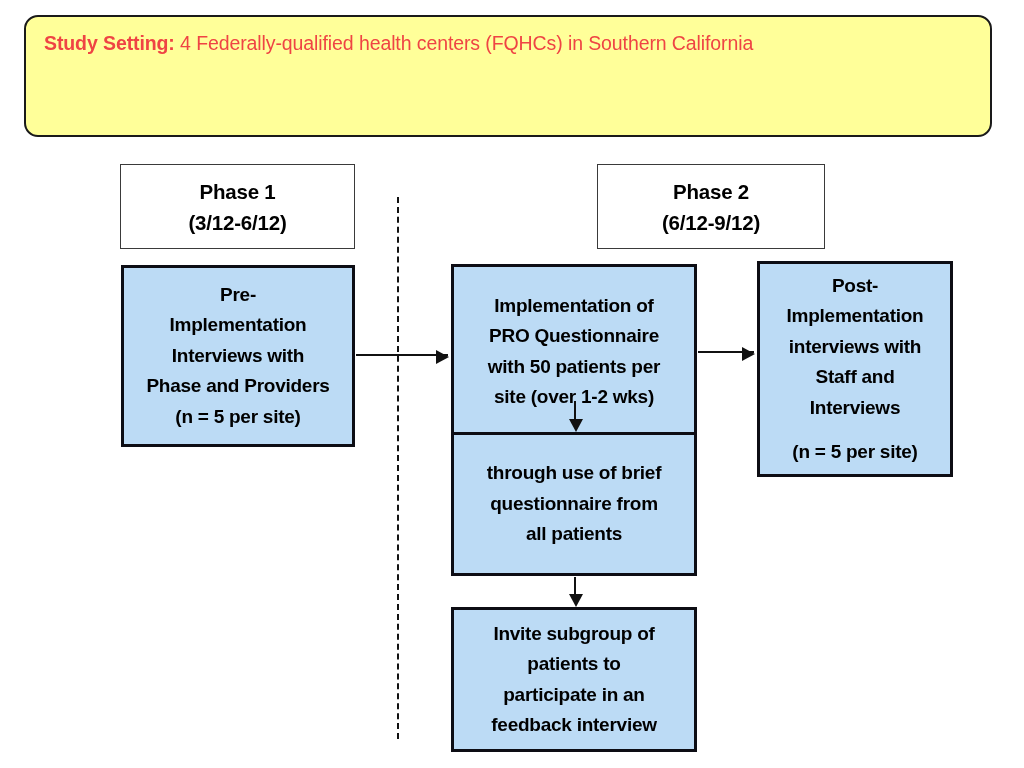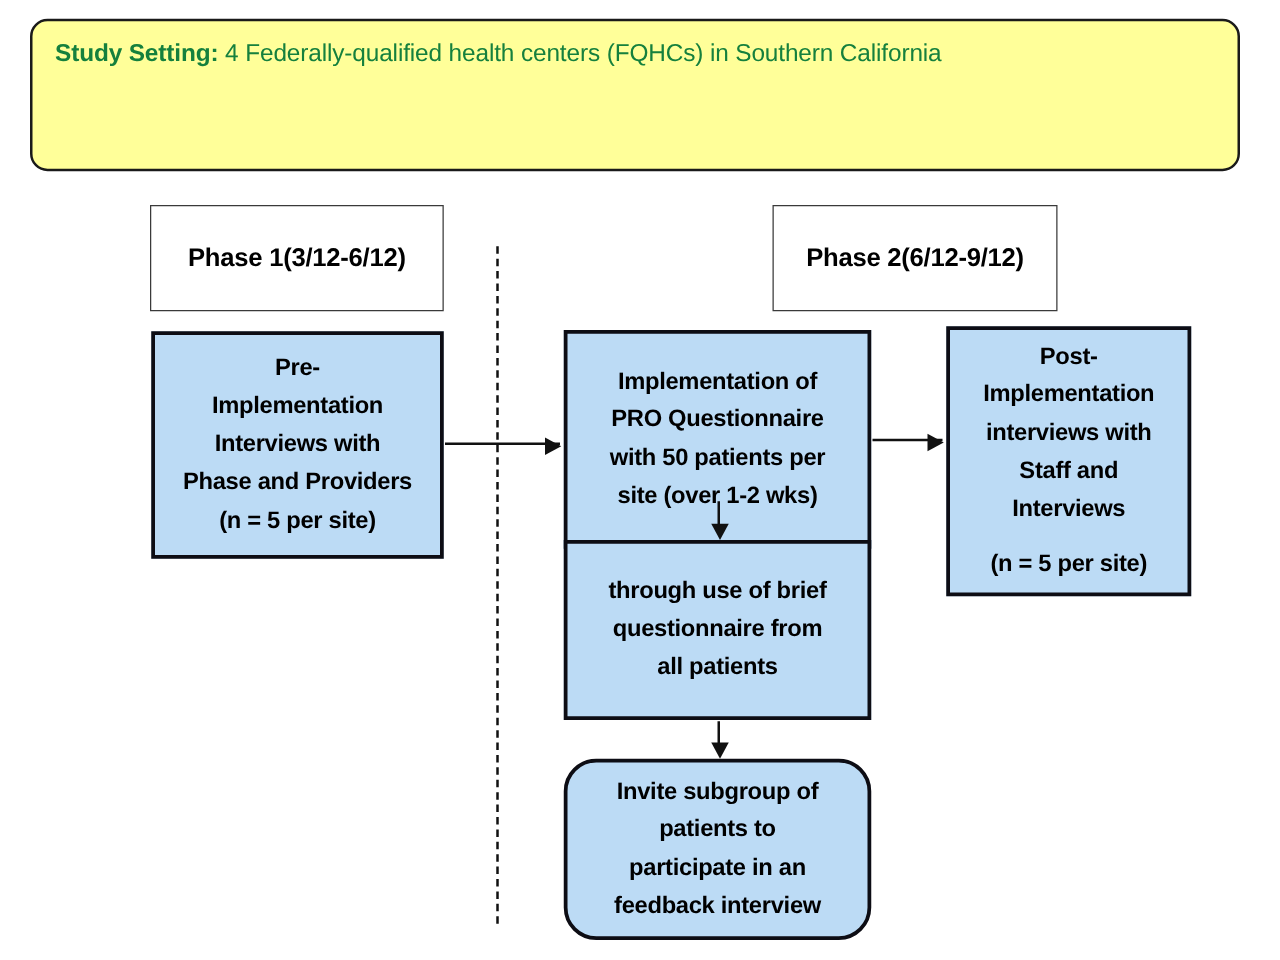--- a/index.html
+++ b/index.html
@@ -26,47 +26,47 @@
     box-sizing: border-box;
     background: #ffff99;
     border: 2px solid #1a1a1a;
     border-radius: 14px;
     padding: 13px 18px 0 18px;
   }
   .banner-line {
     font-size: 19.5px;
     line-height: 27px;
     letter-spacing: -0.1px;
-    color: #15803d;
+    color: #ef4444;
   }
   .banner-line .lead {
     font-weight: bold;
   }
 
   
   .phase-box {
     position: absolute;
     box-sizing: border-box;
     background: #ffffff;
     border: 1.6px solid #3a3a3a;
     display: flex;
-    flex-direction: row;
+    flex-direction: column;
     align-items: center;
     justify-content: center;
     text-align: center;
   }
   .phase-box .ptitle,
   .phase-box .pdates {
     font-weight: bold;
     font-size: 20.5px;
     line-height: 31px;
     letter-spacing: -0.2px;
   }
   #phase1-box { left: 120px; top: 164px; width: 235px; height: 85px; }
-  #phase2-box { left: 618px; top: 164px; width: 228px; height: 85px; }
+  #phase2-box { left: 597px; top: 164px; width: 228px; height: 85px; }
 
   
   #divider {
     position: absolute;
     left: 397px;
     top: 197px;
     width: 0;
     height: 542px;
     border-left: 2.2px dashed #111111;
   }
@@ -89,21 +89,21 @@
     font-size: 19px;
     line-height: 30.5px;
     letter-spacing: -0.25px;
     white-space: nowrap;
   }
   .proc-box .ln.gap { margin-top: 14px; }
 
   #box-pre       { left: 121px; top: 265px; width: 234px; height: 182px; }
   #box-impl      { left: 451px; top: 264px; width: 246px; height: 175px; }
   #box-solicit   { left: 451px; top: 432px; width: 246px; height: 144px; }
-  #box-invite    { left: 451px; top: 607px; width: 246px; height: 145px; border-radius: 26px; }
+  #box-invite    { left: 451px; top: 607px; width: 246px; height: 145px; }
   #box-post      { left: 757px; top: 261px; width: 196px; height: 216px; }
 
   
   .arrow-h {
     position: absolute;
     height: 0;
     border-top: 2.4px solid #111111;
   }
   .arrow-h::after {
     content: "";

